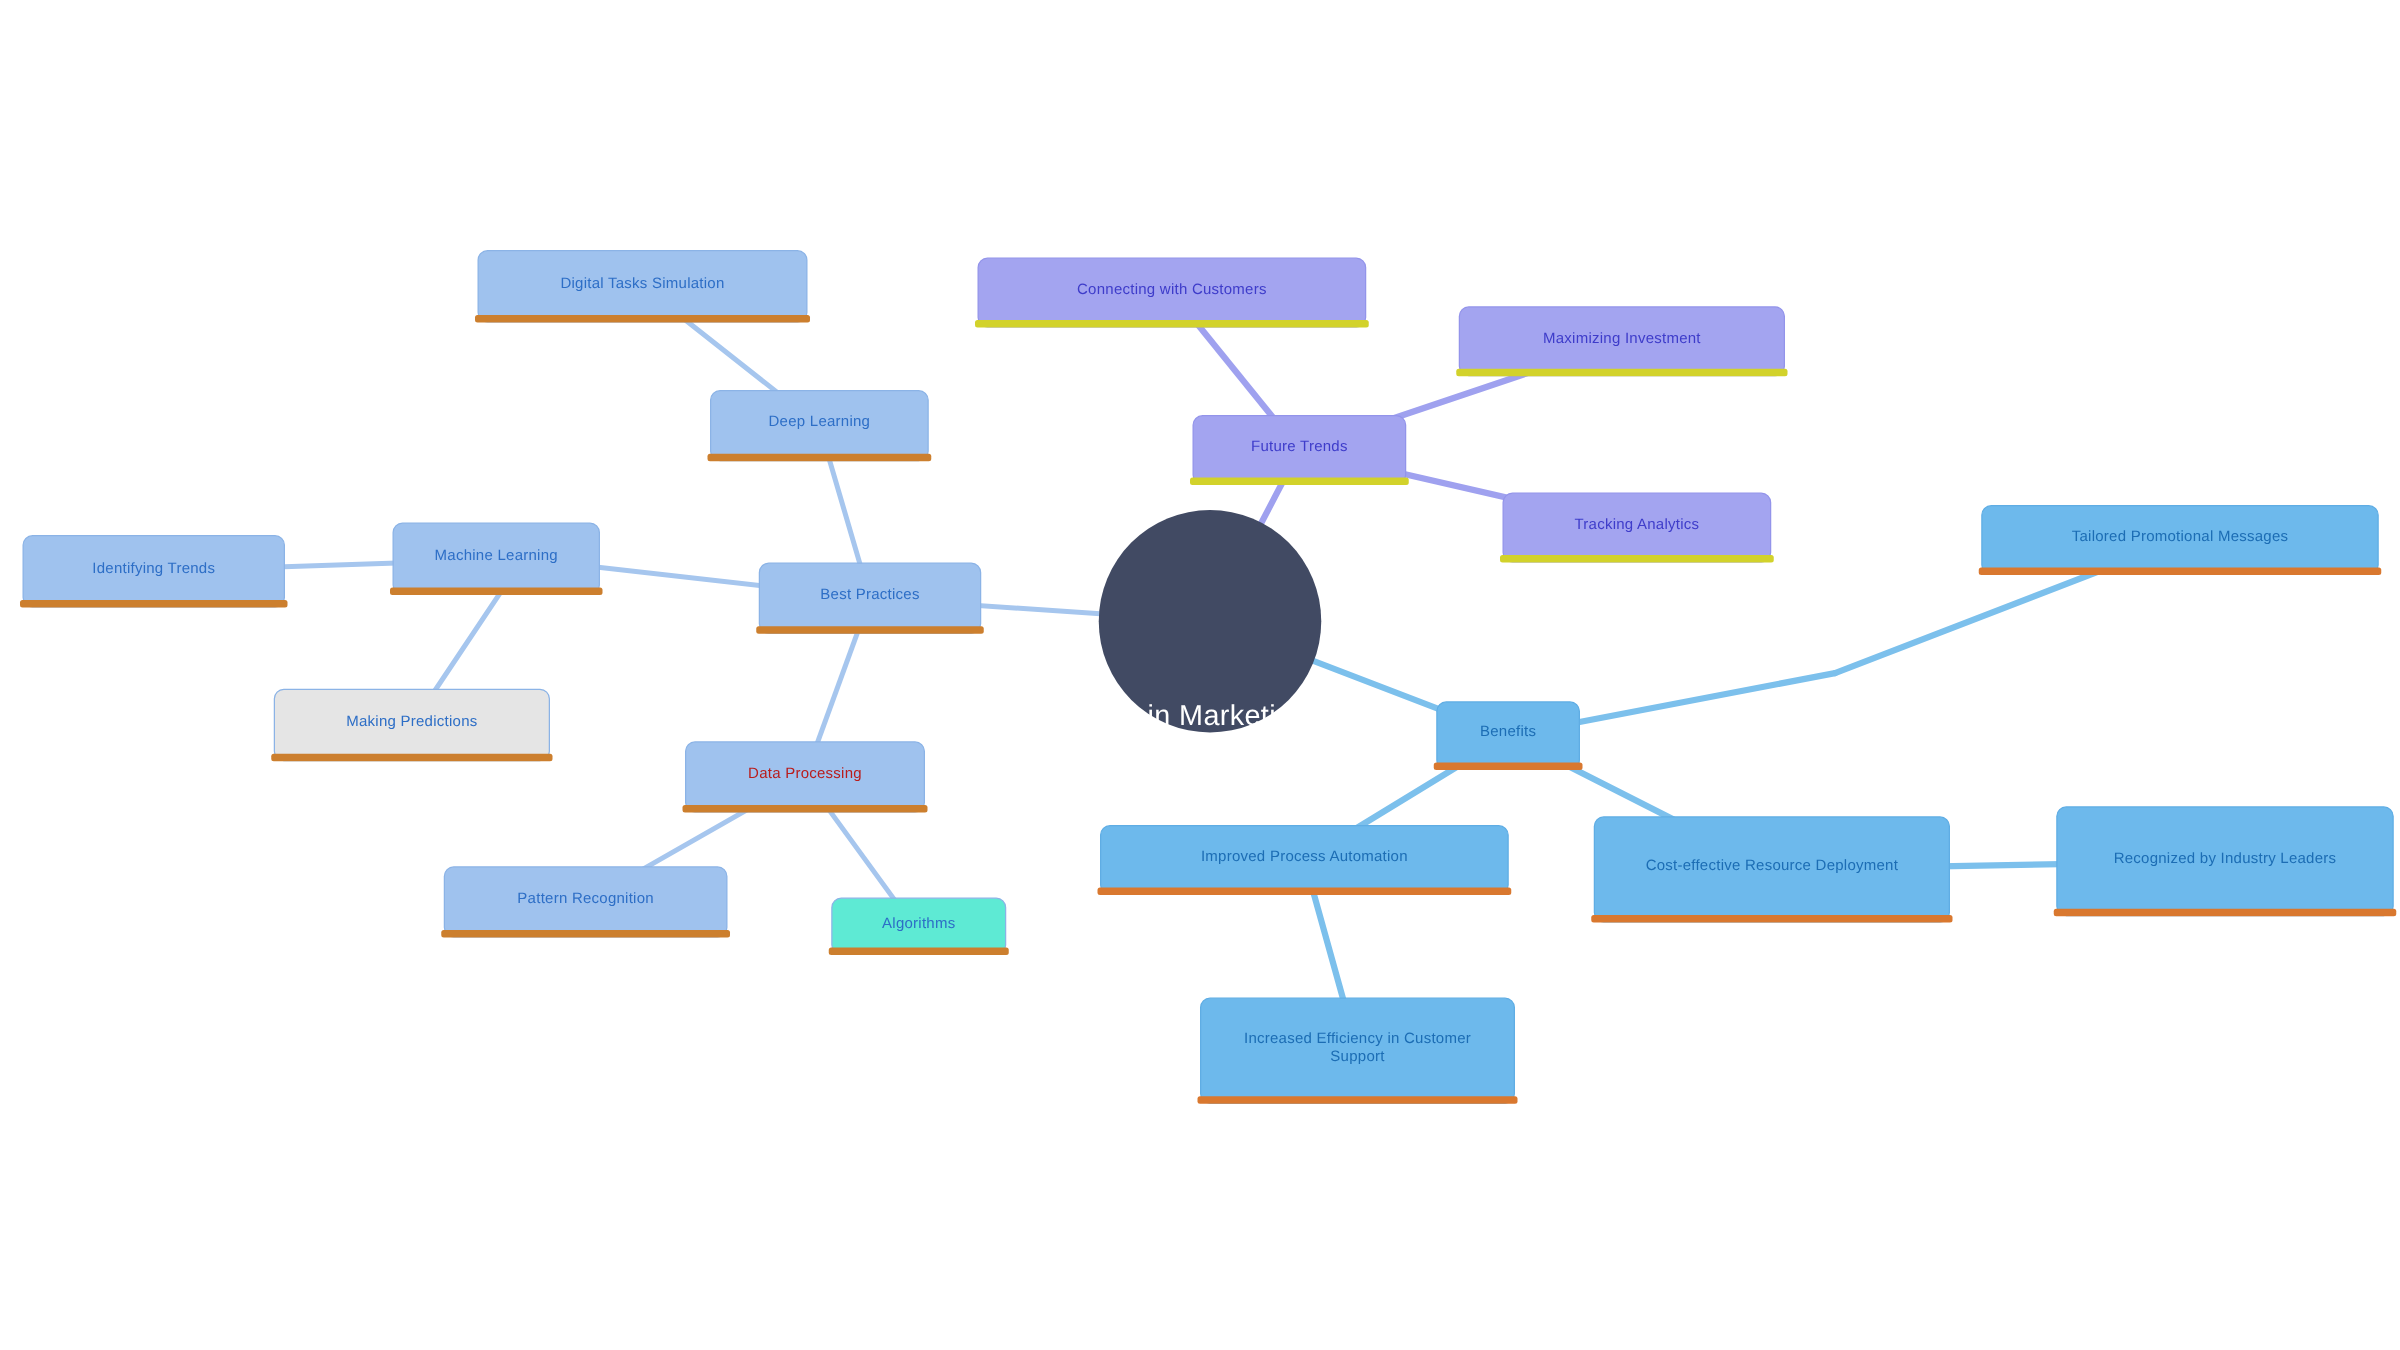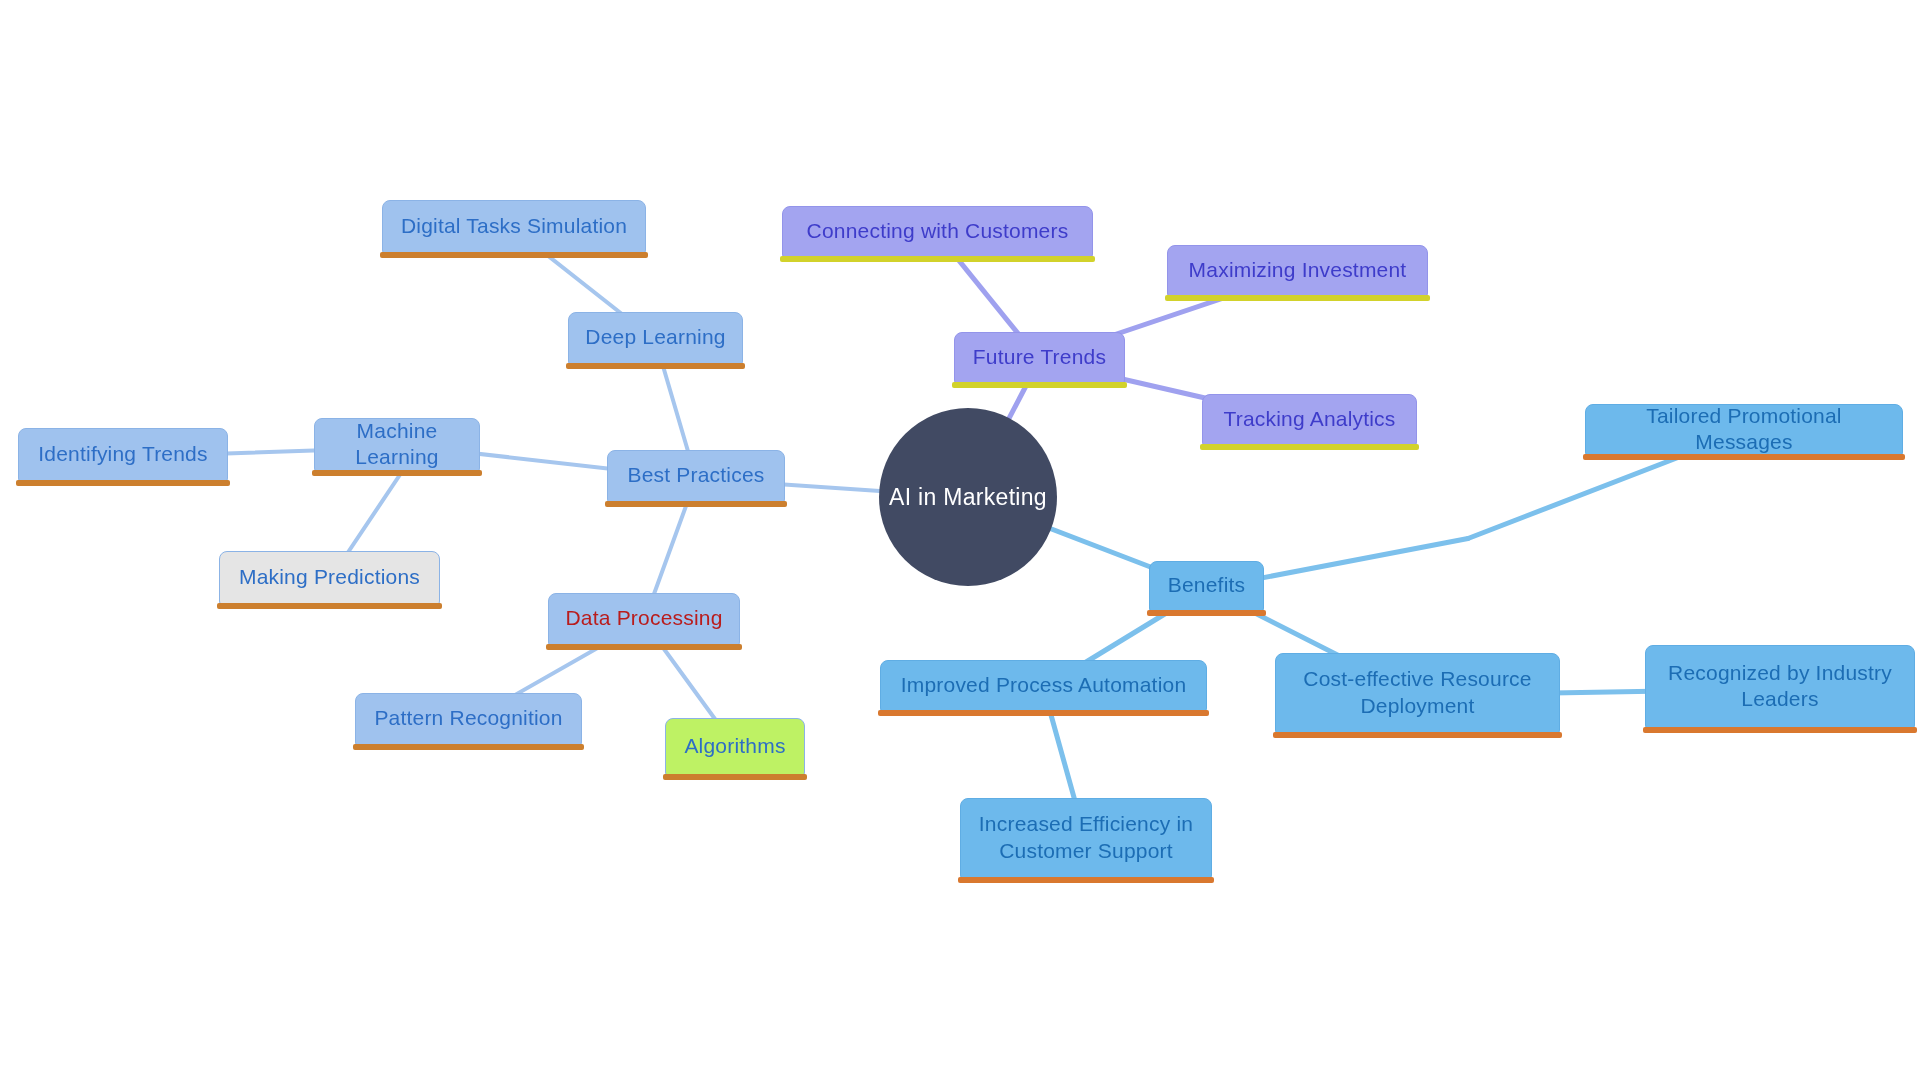--- a/index.html
+++ b/index.html
@@ -22,38 +22,38 @@
     height: 1080px;
   }
   .node {
     position: absolute;
     box-sizing: border-box;
     border-radius: 8px;
     display: flex;
     align-items: center;
     justify-content: center;
     text-align: center;
-    font-size: 21px;
+    font-size: 12px;
     line-height: 1.25;
     padding: 4px 12px 10px 12px;
     letter-spacing: 0.2px;
   }
   .node .underbar {
     position: absolute;
     left: -3px;
     right: -3px;
     bottom: -1px;
     height: 6px;
     border-radius: 2px;
   }
   .center-node {
     position: absolute;
     border-radius: 50%;
     display: flex;
-    align-items: center;
+    align-items: flex-end;
     justify-content: center;
     text-align: center;
     font-size: 23px;
     letter-spacing: 0.3px;
   }
 </style>
 </head>
 <body>
 
 <div class="canvas">
@@ -105,21 +105,21 @@
       <div class="underbar" style="background: rgb(204, 127, 46);"></div>
     </div>
     <div class="node" style="left: 548px; top: 593px; width: 192px; height: 57px; background: rgb(159, 194, 238); border: 1.5px solid rgb(139, 179, 230); color: #b91c1c;">
       <span>Data Processing</span>
       <div class="underbar" style="background: rgb(204, 127, 46);"></div>
     </div>
     <div class="node" style="left: 355px; top: 693px; width: 227px; height: 57px; background: rgb(159, 194, 238); border: 1.5px solid rgb(139, 179, 230); color: rgb(45, 110, 198);">
       <span>Pattern Recognition</span>
       <div class="underbar" style="background: rgb(204, 127, 46);"></div>
     </div>
-    <div class="node" style="left: 665px; top: 718px; width: 140px; height: 62px; background: #bef264; border: 1.5px solid rgb(139, 179, 230); color: rgb(45, 110, 198);">
+    <div class="node" style="left: 665px; top: 718px; width: 140px; height: 46px; background: #5eead4; border: 1.5px solid rgb(139, 179, 230); color: rgb(45, 110, 198);">
       <span>Algorithms</span>
       <div class="underbar" style="background: rgb(204, 127, 46);"></div>
     </div>
     <div class="node" style="left: 782px; top: 206px; width: 311px; height: 56px; background: rgb(163, 164, 240); border: 1.5px solid rgb(147, 148, 234); color: rgb(62, 60, 202);">
       <span>Connecting with Customers</span>
       <div class="underbar" style="background: rgb(210, 210, 43);"></div>
     </div>
     <div class="node" style="left: 1167px; top: 245px; width: 261px; height: 56px; background: rgb(163, 164, 240); border: 1.5px solid rgb(147, 148, 234); color: rgb(62, 60, 202);">
       <span>Maximizing Investment</span>
       <div class="underbar" style="background: rgb(210, 210, 43);"></div>

